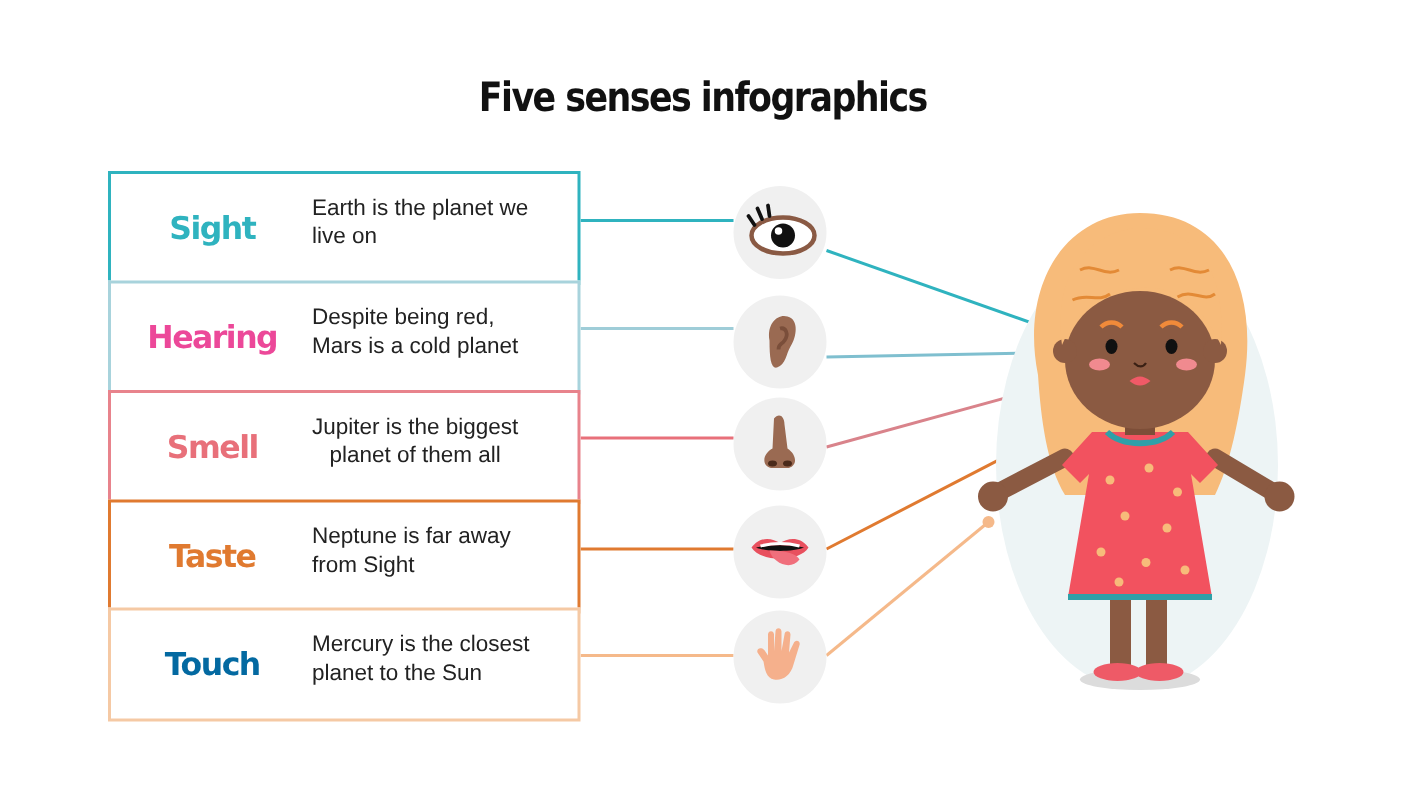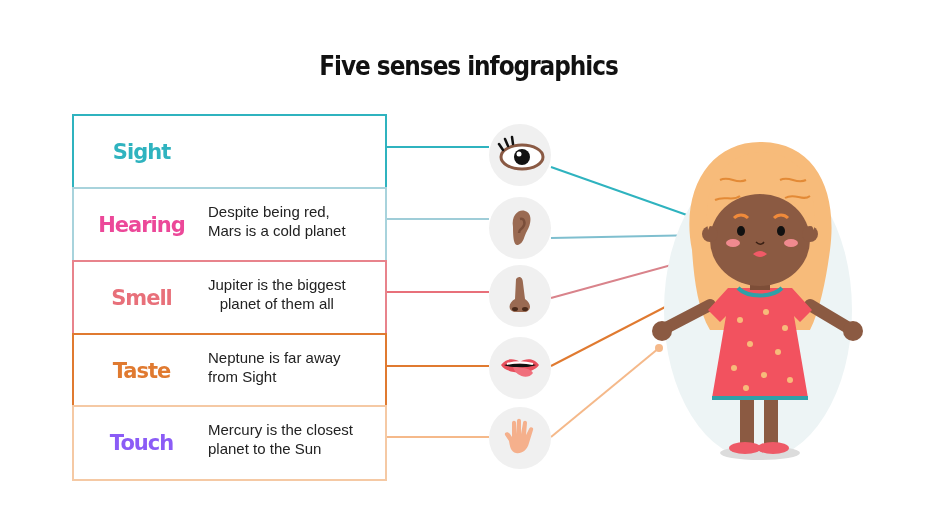--- a/index.html
+++ b/index.html
@@ -31,35 +31,36 @@
   </g>
   <circle cx="718" cy="226" r="5" fill="#2fb3bf"></circle>
   <circle cx="702" cy="235" r="4" fill="#7fbfcf"></circle>
   <circle cx="748" cy="244" r="4" fill="#e8848e"></circle>
   <circle cx="758" cy="259" r="4" fill="#e07a30"></circle>
   <circle cx="659" cy="348" r="4" fill="#f5b98a"></circle>
 </svg>
 
 <div class="box" style="top:114px;border-color:#2fb3bf;">
   <div class="label" style="color:#2fb3bf;">Sight</div>
+  <div class="desc"><span>Earth is the planet we</span><br><span>live on</span></div>
 </div>
 <div class="box" style="top:187px;border-color:#a8d3dc;">
   <div class="label" style="color:#ec4899;">Hearing</div>
   <div class="desc"><span>Despite being red,</span><br><span>Mars is a cold planet</span></div>
 </div>
 <div class="box" style="top:260px;border-color:#e8838c;text-align:center;">
   <div class="label" style="color:#e8707a;">Smell</div>
   <div class="desc"><span>Jupiter is the biggest</span><br><span>planet of them all</span></div>
 </div>
 <div class="box" style="top:333px;border-color:#e07a30;">
   <div class="label" style="color:#e07a30;">Taste</div>
   <div class="desc"><span>Neptune is far away</span><br><span>from Sight</span></div>
 </div>
 <div class="box" style="top:405px;border-color:#f5c9a4;">
-  <div class="label" style="color:#8b5cf6;">Touch</div>
+  <div class="label" style="color:#0369a1;">Touch</div>
   <div class="desc"><span>Mercury is the closest</span><br><span>planet to the Sun</span></div>
 </div>
 
 <div class="icon-circle" style="top:124px;">
   <svg width="62" height="62" viewBox="0 0 62 62">
     <ellipse cx="33" cy="33" rx="21" ry="12" fill="#fff" stroke="#8a5a44" stroke-width="3"></ellipse>
     <circle cx="33" cy="33" r="8" fill="#111"></circle>
     <circle cx="30" cy="30" r="2.5" fill="#fff"></circle>
     <path d="M14 26 l-4 -6 M19 22 l-3 -7 M24 20 l-1 -7" stroke="#111" stroke-width="2.5" stroke-linecap="round"></path>
   </svg>

